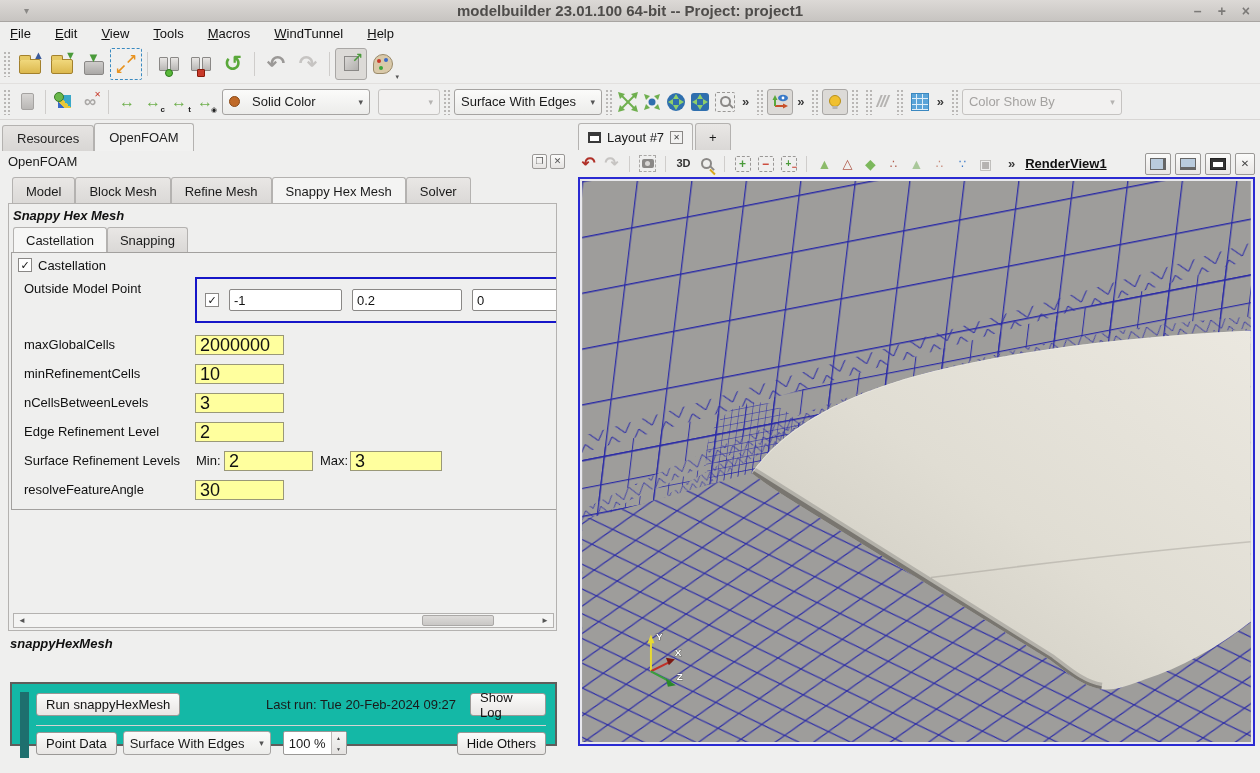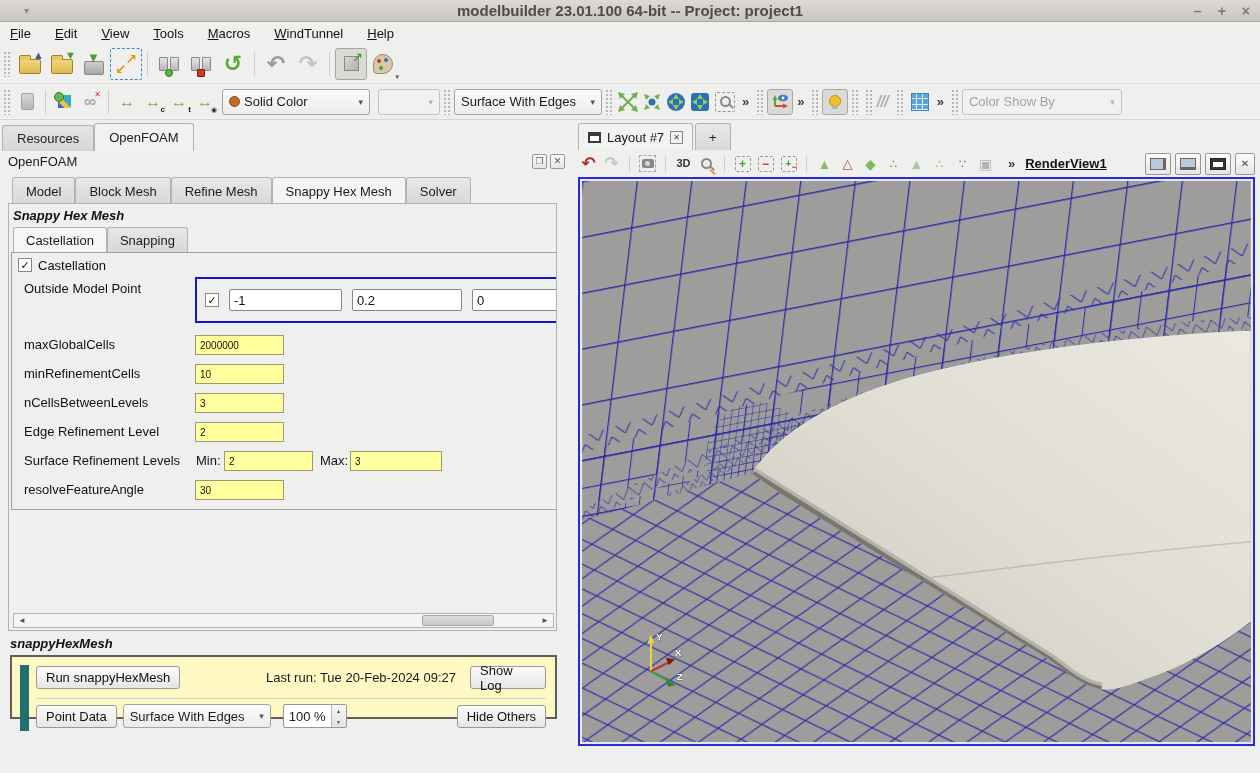--- a/index.html
+++ b/index.html
@@ -38,21 +38,21 @@
   .server { width:9px; height:14px; background:linear-gradient(#e8e6e4,#b9b7b5); border:1px solid #8a8886; border-radius:1px; }
   .dot { width:8px; height:8px; border-radius:50%; position:absolute; bottom:3px; left:12px; }
   .cube { width:15px; height:15px; background:linear-gradient(135deg,#dad8d6,#b1afad); border:1px solid #8a8886; }
   .palette { width:20px; height:20px; border-radius:50% 50% 50% 4px; background:#d9c9a9; border:1px solid #9a8a6a; position:relative; }
   .pd { position:absolute; width:4px; height:4px; border-radius:50%; }
   .mag { width:11px; height:11px; border:2px solid #8a8886; border-radius:50%; position:relative; }
   .mag:after { content:""; position:absolute; width:6px; height:2px; background:#8a8886; transform:rotate(45deg); right:-5px; bottom:-2px; }
   .arr2 { color:#6faf4e; font-weight:bold; font-size:16px; line-height:1; }
   .subg { position:absolute; right:1px; bottom:1px; font-size:8px; font-weight:bold; color:#222; }
   .ovf { color:#3a3a3a; font-size:13px; font-weight:bold; padding:0 4px; }
-  .combo { height:26px; background:linear-gradient(#fbfbfa,#ececea); border:1px solid #a5a3a1; border-radius:3px; display:flex; align-items:center; padding:0 6px; gap:4px; }
+  .combo { height:26px; background:linear-gradient(#fbfbfa,#ececea); border:1px solid #a5a3a1; border-radius:3px; display:flex; align-items:center; padding:0 6px; gap:12px; }
   .combo .ca { margin-left:auto; font-size:9px; color:#555; }
   .combo.disabled { color:#a4a2a0; background:#f2f1f0; border-color:#c5c3c1; }
   .combo.disabled .ca { color:#b5b3b1; }
   .cswatch { width:11px; height:11px; border-radius:50%; background:#c06a28; border:1px solid #8a4a18; }
   .slashes { font-style:italic; font-weight:bold; font-size:17px; color:#b5b3b1; letter-spacing:-1px; }
   .rubik { width:18px; height:18px; display:grid; grid-template-columns:repeat(3,1fr); grid-template-rows:repeat(3,1fr); gap:1px; background:#dfeef8; border:1px solid #3a88c0; }
   .rubik span { background:#5aa4d8; }
 
   
   .dtab { height:26px; display:flex; align-items:center; padding:0 14px; border:1px solid #b4b2b0; border-bottom:none; border-radius:3px 3px 0 0; background:linear-gradient(#e6e4e2,#d8d6d4); color:#222; }
@@ -61,29 +61,29 @@
   .winbtn { width:15px; height:15px; border:1px solid #9a9896; border-radius:2px; background:linear-gradient(#fbfbfa,#e6e4e2); font-size:9px; color:#555; display:flex; align-items:center; justify-content:center; }
   .itab { height:27px; display:flex; align-items:center; padding:0 13px; border:1px solid #b4b2b0; border-bottom:none; border-radius:3px 3px 0 0; background:linear-gradient(#e9e7e5,#dad8d6); }
   .itab.active { background:#f4f4f3; }
   #pane { left:8px; top:203px; width:549px; height:428px; border:1px solid #b4b2b0; background:#efefee; overflow:hidden; }
   .h-bi { font-weight:bold; font-style:italic; font-size:13px; color:#111; }
   .stab { height:25px; display:flex; align-items:center; padding:0 12px; border:1px solid #b4b2b0; border-bottom:none; border-radius:3px 3px 0 0; background:linear-gradient(#e9e7e5,#dad8d6); }
   .stab.active { background:#f6f6f5; }
   #groupFrame { position:absolute; left:2px; top:48px; width:800px; height:258px; border:1px solid #a2a09e; background:#efefee; }
   .cb { width:14px; height:14px; border:1px solid #8a8886; background:#fff; font-size:11px; font-weight:bold; color:#111; display:flex; align-items:center; justify-content:center; line-height:1; }
   .ylab { position:absolute; color:#111; }
-  .yin { position:absolute; height:20px; background:#ffff9e; border:1px solid #9a9878; padding:0 4px; font-family:"Liberation Sans",sans-serif; font-size:10px; color:#111; }
+  .yin { position:absolute; height:20px; background:#ffff9e; border:1px solid #9a9878; padding:0 4px; font-family:"Liberation Sans",sans-serif; font-size:18px; color:#111; }
   .win-in { height:22px; background:#fff; border:1px solid #8a8886; border-radius:2px; padding:0 4px; font-size:13px; font-family:"Liberation Sans",sans-serif; color:#111; }
   #blueGroup { position:absolute; left:183px; top:24px; width:600px; height:46px; border:2px solid #1616c8; display:flex; align-items:center; gap:10px; padding-left:8px; }
   
   #hscroll { position:absolute; left:4px; top:409px; width:541px; height:15px; border:1px solid #b4b2b0; background:#f4f4f3; display:flex; align-items:center; }
   .sbtn { width:16px; height:13px; display:flex; align-items:center; justify-content:center; font-size:8px; color:#555; }
   #hthumb { position:absolute; left:408px; top:1px; width:72px; height:11px; background:linear-gradient(#dddbd9,#c9c7c5); border:1px solid #aaa8a6; border-radius:2px; }
   
-  #opBox { left:10px; top:655px; width:547px; height:64px; border:2px solid #5f5d5b; background:#fef9c3; }
+  #opBox { left:10px; top:682px; width:547px; height:64px; border:2px solid #5f5d5b; background:#14b8a6; }
   #tealBar { position:absolute; left:8px; top:8px; width:9px; height:66px; background:#1e6f6e; }
   .btn { height:23px; background:linear-gradient(#fbfbfa,#e8e6e4); border:1px solid #9a9896; border-radius:3px; padding:0 9px; display:flex; align-items:center; color:#111; font-size:13px; }
   .spin { height:24px; background:#fff; border:1px solid #9a9896; border-radius:2px; display:flex; align-items:center;text-align:center; }
   .spin .val { padding:0 5px; }
   .spin .arrows { width:15px; height:100%; border-left:1px solid #bbb9b7; display:flex; flex-direction:column; background:linear-gradient(#f6f6f5,#e4e2e0); }
   .spin .arrows span { flex:1; font-size:5px; color:#444; display:flex; align-items:center; justify-content:center; }
 
   
   .vtab { height:27px; display:flex; align-items:center; gap:6px; padding:0 9px; border:1px solid #b4b2b0; border-bottom:none; border-radius:3px 3px 0 0; background:#f2f2f1; }
   .vtab.plus { background:linear-gradient(#e9e7e5,#dad8d6); padding:0 13px; }

